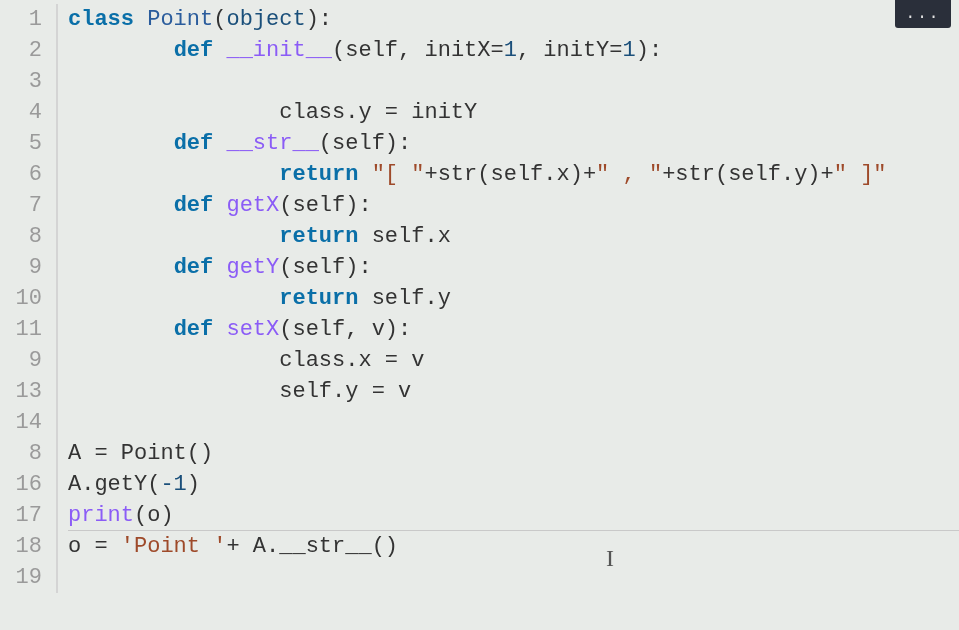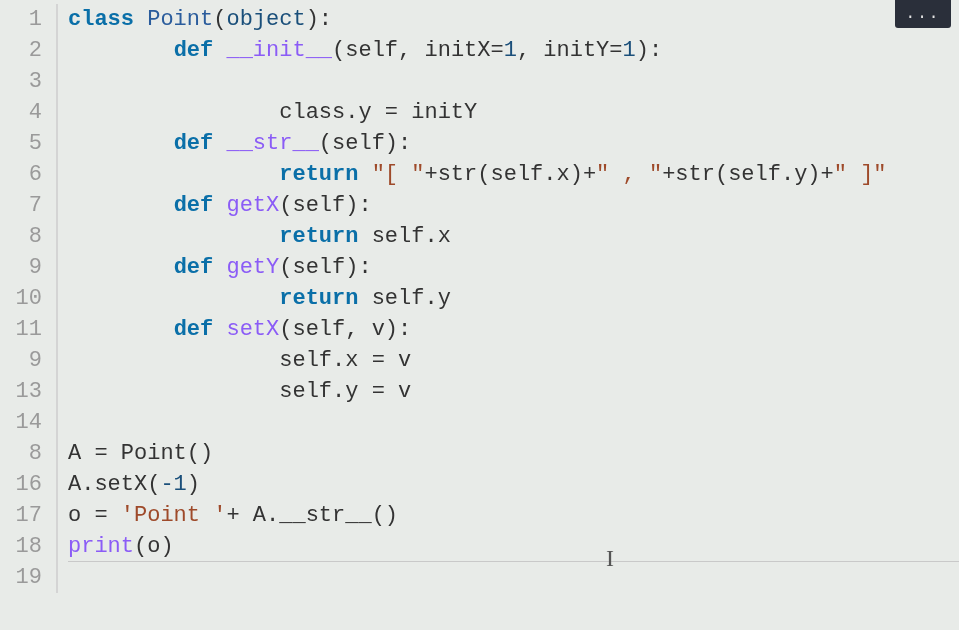--- a/index.html
+++ b/index.html
@@ -105,23 +105,23 @@
     <div class="line"><span>        </span><span class="kw">def</span> <span class="fn">__init__</span><span>(self, initX=</span><span class="num">1</span><span>, initY=</span><span class="num">1</span><span>):</span></div>
     <div class="line"><span>                </span></div>
     <div class="line"><span>                </span><span>class.y = initY</span></div>
     <div class="line"><span>        </span><span class="kw">def</span> <span class="fn">__str__</span><span>(self):</span></div>
     <div class="line"><span>                </span><span class="kw">return</span> <span class="str">"[ "</span><span>+str(self.x)+</span><span class="str">" , "</span><span>+str(self.y)+</span><span class="str">" ]"</span></div>
     <div class="line"><span>        </span><span class="kw">def</span> <span class="fn">getX</span><span>(self):</span></div>
     <div class="line"><span>                </span><span class="kw">return</span><span> self.x</span></div>
     <div class="line"><span>        </span><span class="kw">def</span> <span class="fn">getY</span><span>(self):</span></div>
     <div class="line"><span>                </span><span class="kw">return</span><span> self.y</span></div>
     <div class="line"><span>        </span><span class="kw">def</span> <span class="fn">setX</span><span>(self, v):</span></div>
-    <div class="line"><span>                </span><span>self.x = v</span></div>
+    <div class="line"><span>                </span><span>class.x = v</span></div>
     <div class="line"><span>                </span><span>self.y = v</span></div>
     <div class="line"><span></span></div>
     <div class="line"><span>A = Point()</span></div>
-    <div class="line"><span>A.setX(</span><span class="num">-1</span><span>)</span></div>
+    <div class="line"><span>A.getY(</span><span class="num">-1</span><span>)</span></div>
+    <div class="line last"><span class="fn">print</span><span>(o)</span></div>
     <div class="line"><span>o = </span><span class="str">'Point '</span><span>+ A.__str__()</span></div>
-    <div class="line last"><span class="fn">print</span><span>(o)</span></div>
   </div>
 </div>
 
 <div class="cursor">I</div>
 
 </body></html>

